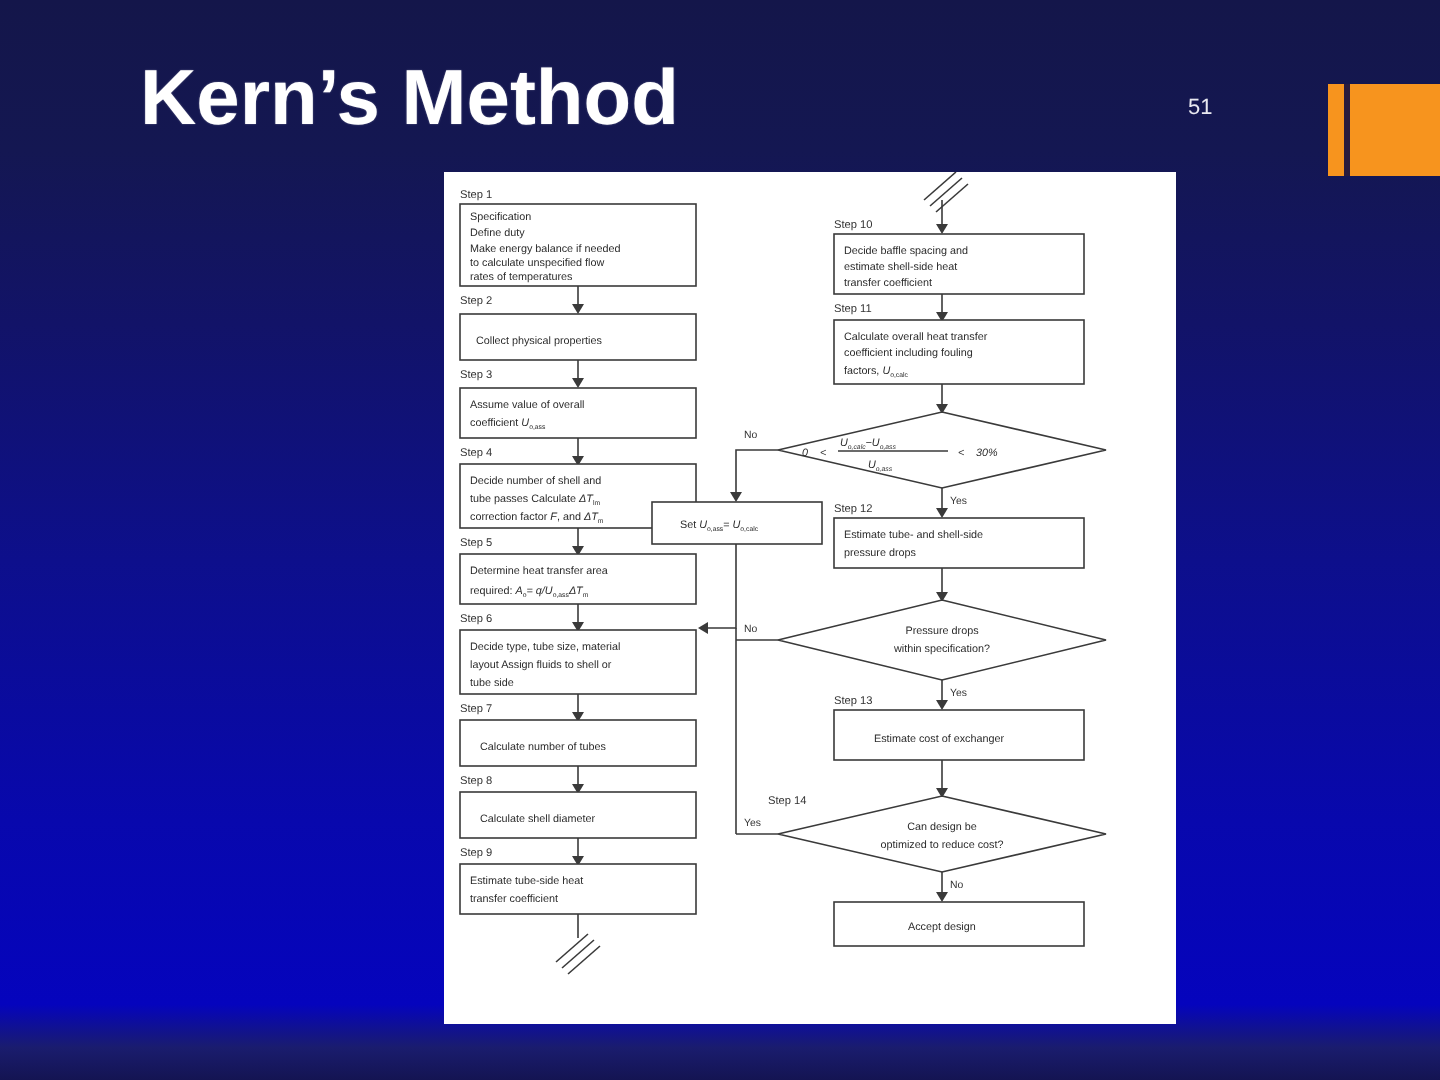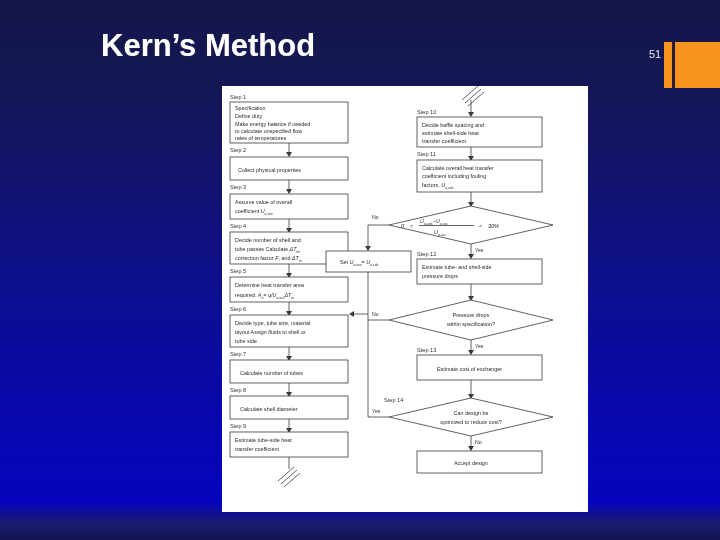--- a/index.html
+++ b/index.html
@@ -11,27 +11,26 @@
   .slide {
     position:relative; width:720px; height:540px;
     background:linear-gradient(to bottom,
        #14164a 0%, #141752 14%, #121368 30%,
        #0d0f8c 52%, #0808ad 76%, #0504bd 93%,
        #1a1c6e 97%, #141452 100%);
     overflow:hidden;
   }
   .title {
     position:absolute; left:70px; top:28px;
-    font-size:31px; font-weight:bold; color:#ffffff;
+    font-size:39px; font-weight:bold; color:#ffffff;
     letter-spacing:0px; white-space:nowrap;
     text-shadow:0 0 1px rgba(255,255,255,.35);
-    margin-left:31px;
   }
   .page-num {
-    position:absolute; left:649px; top:48px;
+    position:absolute; left:594px; top:48px;
     font-size:11px; color:#e8e8f0; font-family:"Liberation Sans", sans-serif;
   }
   .deco-bar {
     position:absolute; left:664px; top:42px;
     width:56px; height:46px;
     background:#f7941e;
   }
   .deco-bar-split {
     position:absolute; left:672px; top:42px;
     width:3px; height:46px; background:#2a1b3d;

